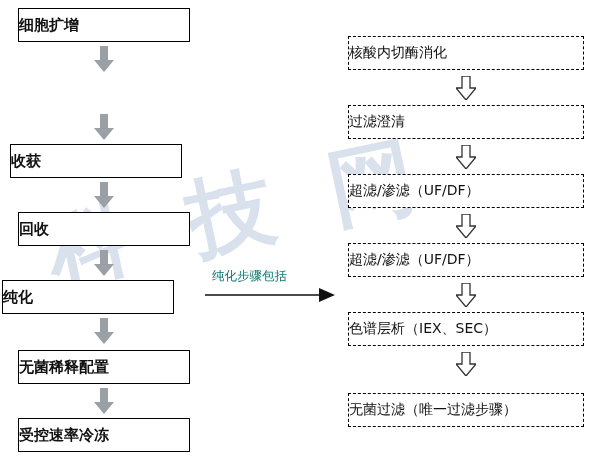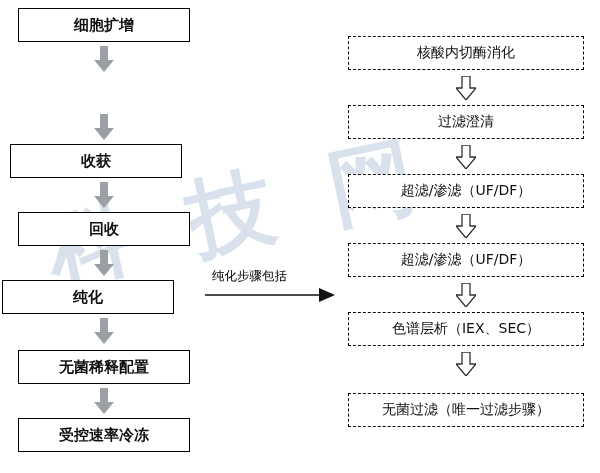--- a/index.html
+++ b/index.html
@@ -37,21 +37,21 @@
     pointer-events: none;
     user-select: none;
   }
 
   
   .box {
     position: absolute;
     box-sizing: border-box;
     display: flex;
     align-items: center;
-    justify-content: center;
+    justify-content: flex-start;
     text-align: center;
     color: #111111;
     background: #ffffff;
   }
   .solid-box {
     border: 1.5px solid #000000;
     font-size: 15px;
     font-weight: bold;
     font-family: "DejaVu Sans", sans-serif;
   }
@@ -71,21 +71,21 @@
 
   
   .arrow-right {
     position: absolute;
   }
   .arrow-right svg { display: block; }
 
   .link-label {
     position: absolute;
     font-size: 12.5px;
-    color: #000000;
+    color: #0f766e;
     font-family: "DejaVu Sans", sans-serif;
     white-space: nowrap;
   }
 </style>
 </head>
 <body>
 
 <div id="canvas">
 
   <div class="watermark">科 技 网</div>

